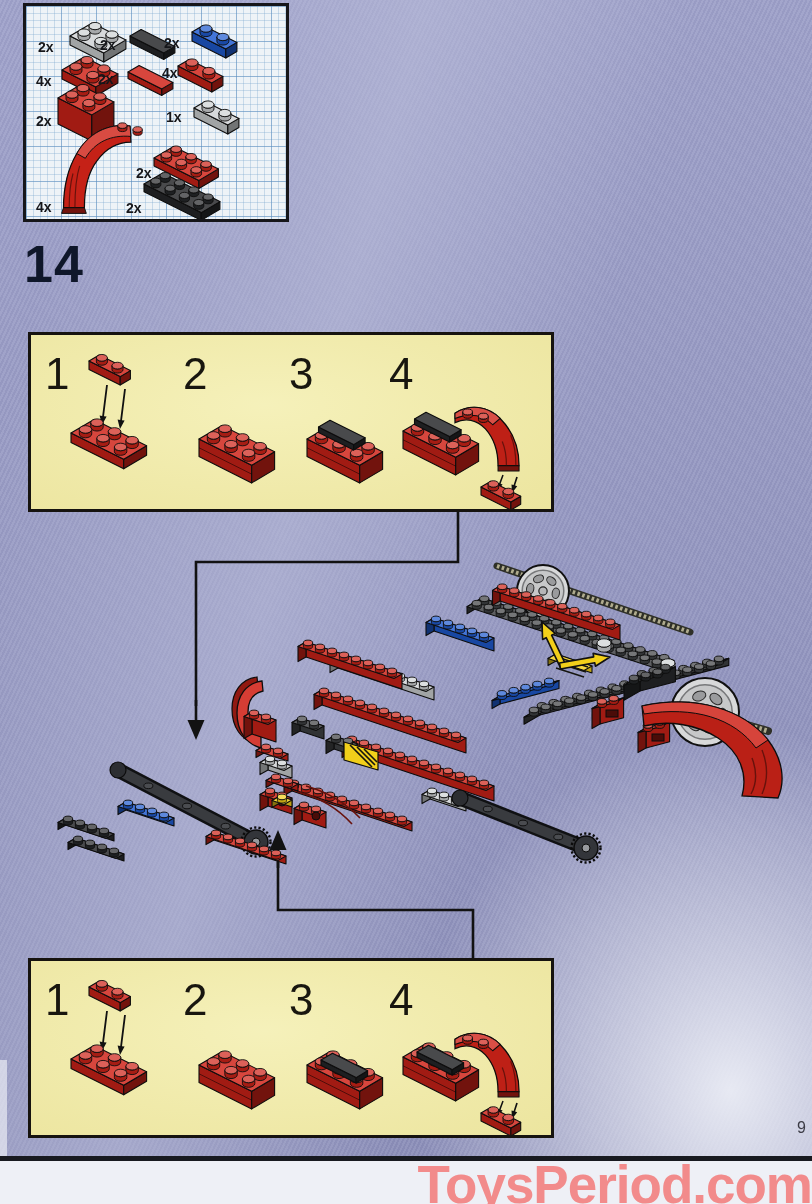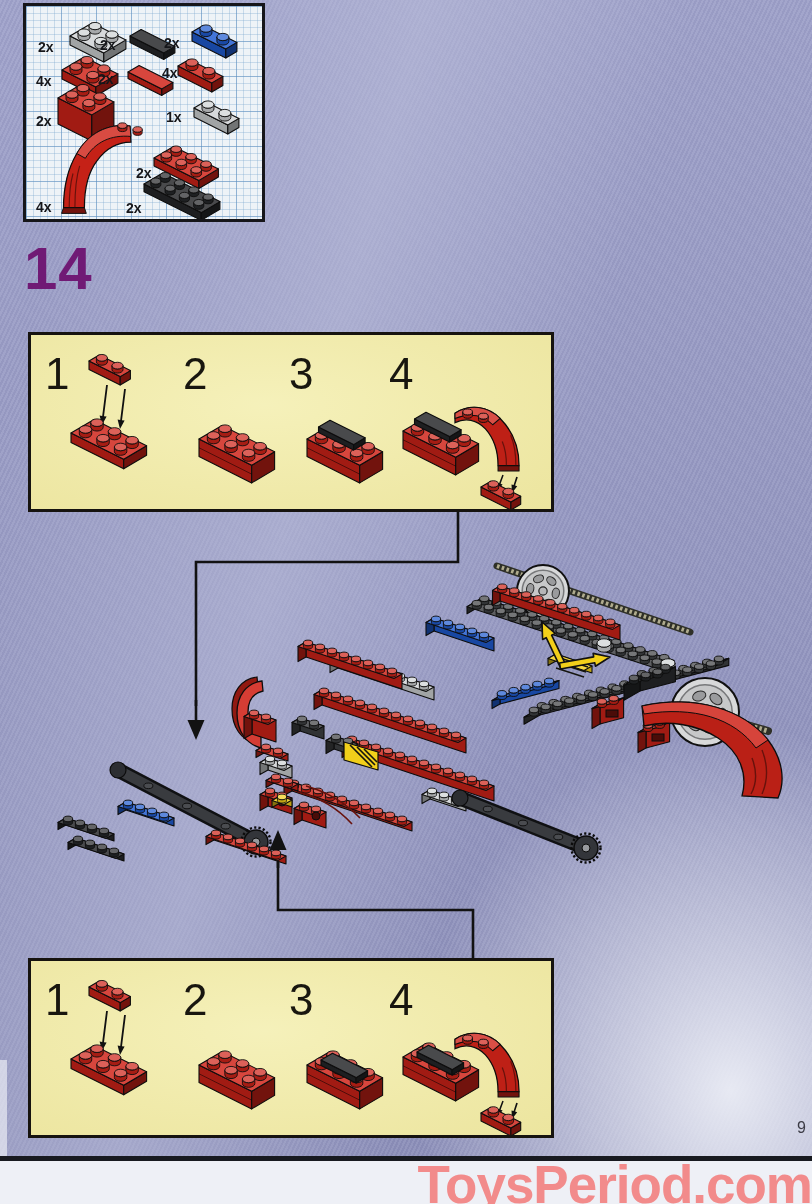--- a/index.html
+++ b/index.html
@@ -8,29 +8,29 @@
   .bg-purple{position:absolute;left:0;top:0;width:812px;height:1160px;
     background-color:#9598c5;
     background-image:
       radial-gradient(55% 45% at 90% 94%, rgba(236,238,246,.95), rgba(236,238,246,0) 70%),
       linear-gradient(105deg, rgba(187,190,219,0) 10%, rgba(187,190,219,.55) 38%, rgba(149,152,197,0) 62%),
       linear-gradient(170deg, rgba(255,255,255,.10), rgba(0,0,0,.06)),
       repeating-linear-gradient(115deg, rgba(255,255,255,.06) 0 2px, rgba(40,40,80,.05) 2px 4px);}
   .edge-strip{position:absolute;left:0;top:1156px;width:812px;height:5px;background:#181a20;}
   .bottom-strip{position:absolute;left:0;top:1161px;width:812px;height:43px;background:#eef0f6;}
   .left-light{position:absolute;left:0;top:1060px;width:7px;height:96px;background:rgba(240,241,247,.65);}
-  .parts-box{position:absolute;left:23px;top:3px;width:242px;height:219px;box-sizing:border-box;
+  .parts-box{position:absolute;left:23px;top:3px;width:266px;height:219px;box-sizing:border-box;
     border:3px solid #16161a;background-color:#eef3f7;
     background-image:
       repeating-linear-gradient(to right, rgba(90,140,190,.5) 0 1px, transparent 1px 35px),
       repeating-linear-gradient(to bottom, rgba(90,140,190,.5) 0 1px, transparent 1px 35px),
       repeating-linear-gradient(to right, rgba(120,165,205,.33) 0 1px, transparent 1px 7px),
       repeating-linear-gradient(to bottom, rgba(120,165,205,.33) 0 1px, transparent 1px 7px); text-align: center;}
-  .step-number{position:absolute;left:24px;top:234px;font-size:60px;font-weight:bold;
-    color:#701a75;letter-spacing:1px;}
+  .step-number{position:absolute;left:24px;top:234px;font-size:52px;font-weight:bold;
+    color:#0f172a;letter-spacing:1px;}
   .ybox{position:absolute;left:28px;width:526px;height:180px;box-sizing:border-box;
     border:3px solid #16130f;background:#f2eca8;
     background-image:radial-gradient(80% 90% at 45% 40%, rgba(255,255,240,.25), rgba(180,160,60,.10));}
   .ybox.top{top:332px;}  .ybox.bottom{top:958px;}
   svg{display:block;}
   .overlay-svg{position:absolute;left:0;top:0;pointer-events:none;}
   svg text{font-family:"Liberation Sans",sans-serif;}
   .cnt{font-size:14px;font-weight:bold;fill:#15161a;}
   .stepnum{font-size:44px;fill:#18160f;}
   .page-number{position:absolute;left:797px;top:1119px;font-size:16px;color:#3c3c46;}

